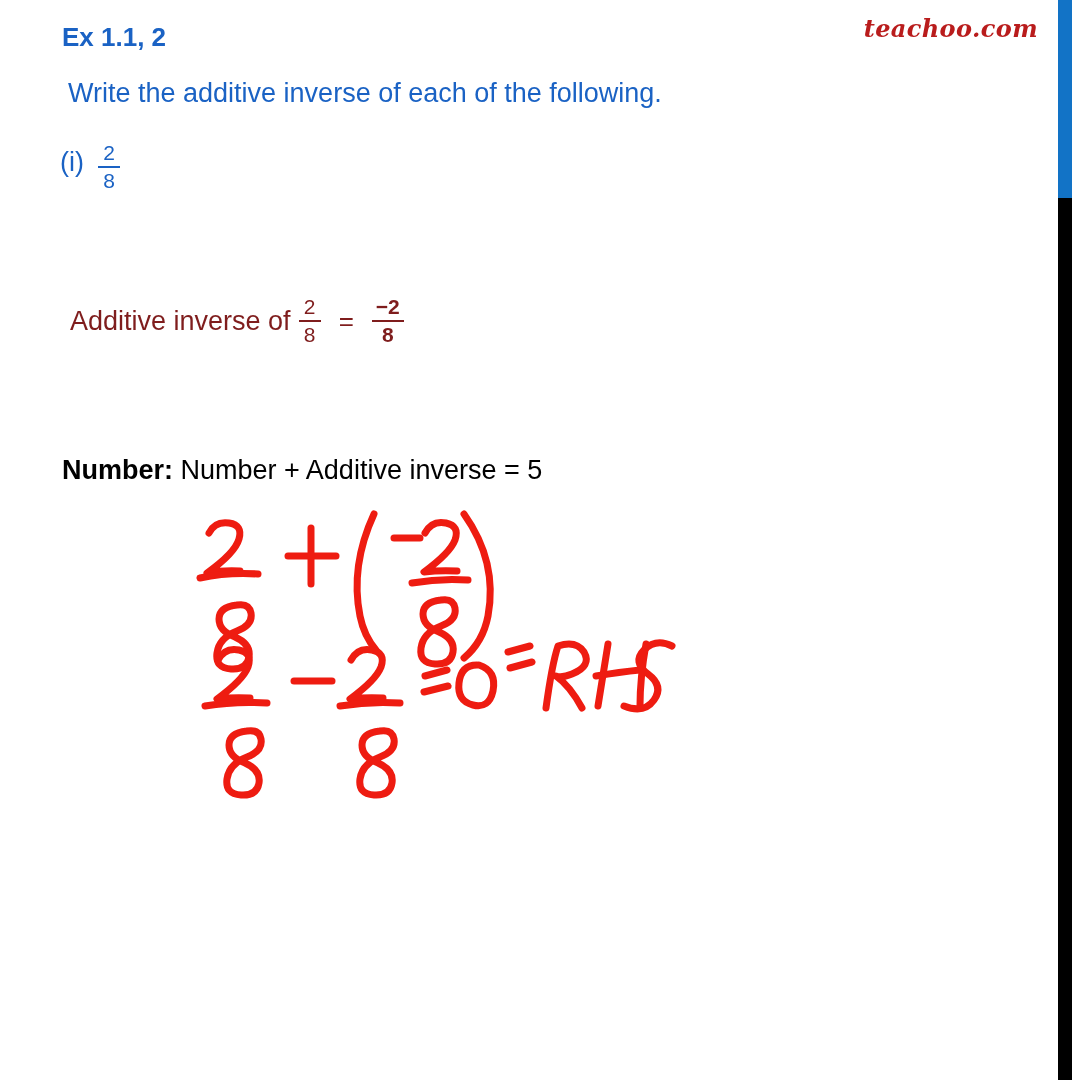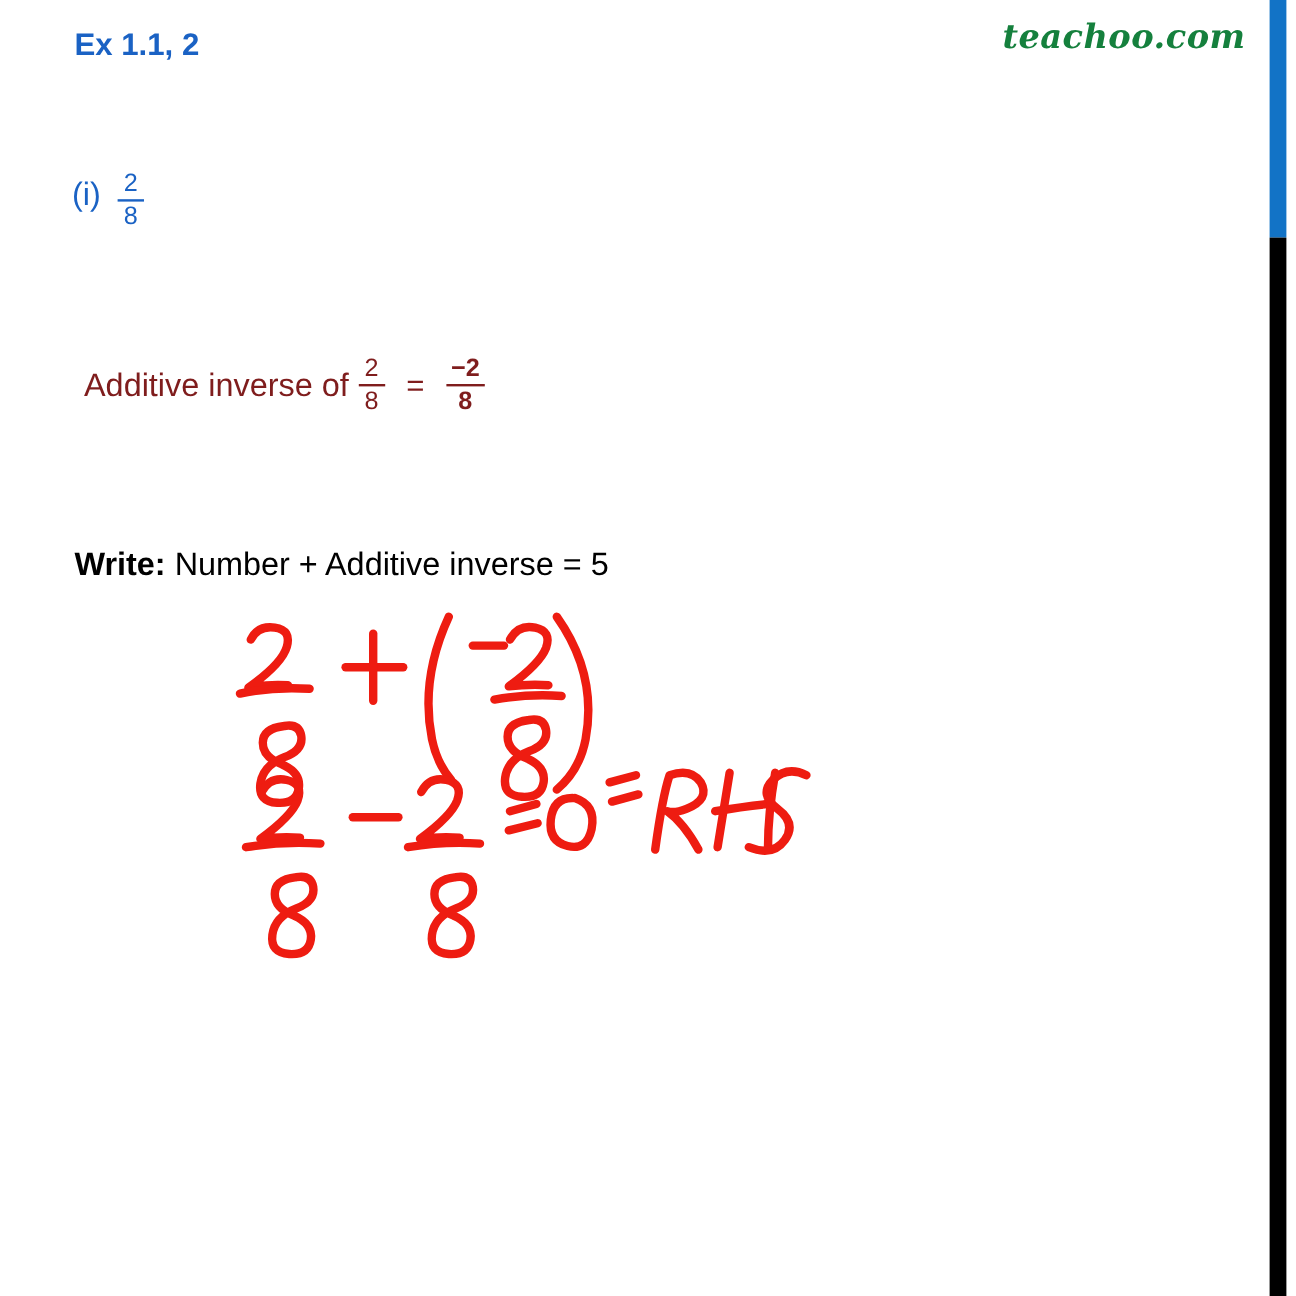--- a/index.html
+++ b/index.html
@@ -49,22 +49,22 @@
   }
 
   
   #watermark {
     position: absolute;
     top: 14px;
     right: 42px;
     font-family: "DejaVu Serif", serif;
     font-weight: bold;
     font-style: italic;
-    font-size: 28px;
-    color: #15803d;
+    font-size: 24px;
+    color: #b91c1c;
     letter-spacing: 0.4px;
   }
 
   
   #content {
     position: absolute;
     left: 0;
     top: 0;
     width: 1040px;
     height: 1056px;
@@ -166,20 +166,21 @@
   <div class="strip-dark"></div>
   <div class="strip-edge"></div>
 </div>
 
 <div id="watermark">teachoo.com</div>
 
 <div id="content">
 
   <div class="q-title">Ex 1.1, 2</div>
 
+  <div class="q-statement">Write the additive inverse of each of the following.</div>
 
   <div class="q-part">
     <span class="part-label">(i)</span>
     <span class="frac frac-sm">
       <span class="num">2</span>
       <span class="bar"></span>
       <span class="den">8</span>
     </span>
   </div>
 
@@ -192,21 +193,21 @@
     </span>
     <span class="eq">=</span>
     <span class="frac frac-sm answer">
       <span class="num">−2</span>
       <span class="bar"></span>
       <span class="den">8</span>
     </span>
   </div>
 
   <div class="line-check">
-    <span class="bold">Write:</span>
+    <span class="bold">Number:</span>
     <span>Number + Additive inverse = 5</span>
   </div>
 
   <svg id="handwriting" viewBox="0 0 1040 1080">
     <g fill="none" stroke="#ee1c11" stroke-width="7" stroke-linecap="round" stroke-linejoin="round">
 
       <path d="M209 533 q6 -12 20 -10 q14 2 10 16 q-4 14 -32 34 q16 -3 33 -2"></path>
 
       <path d="M200 578 q28 -6 58 -4"></path>
 

